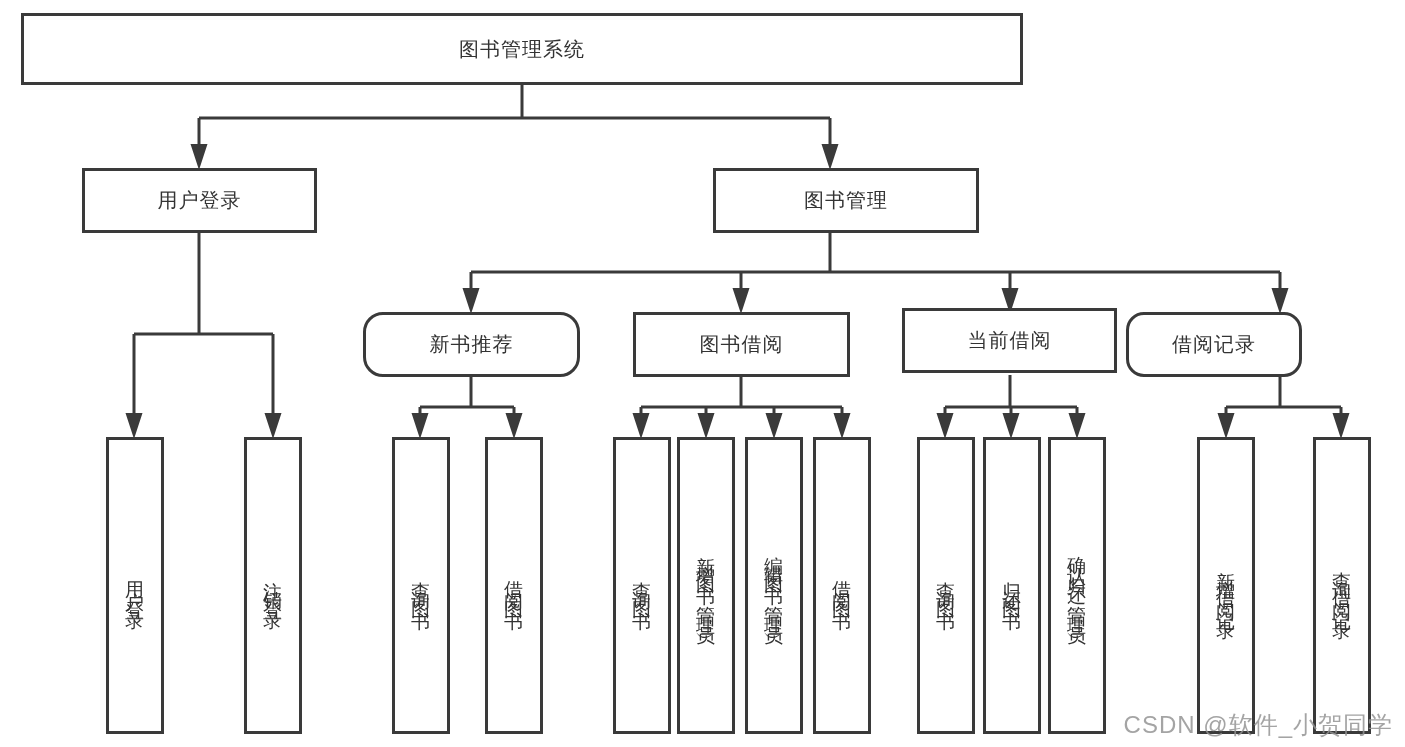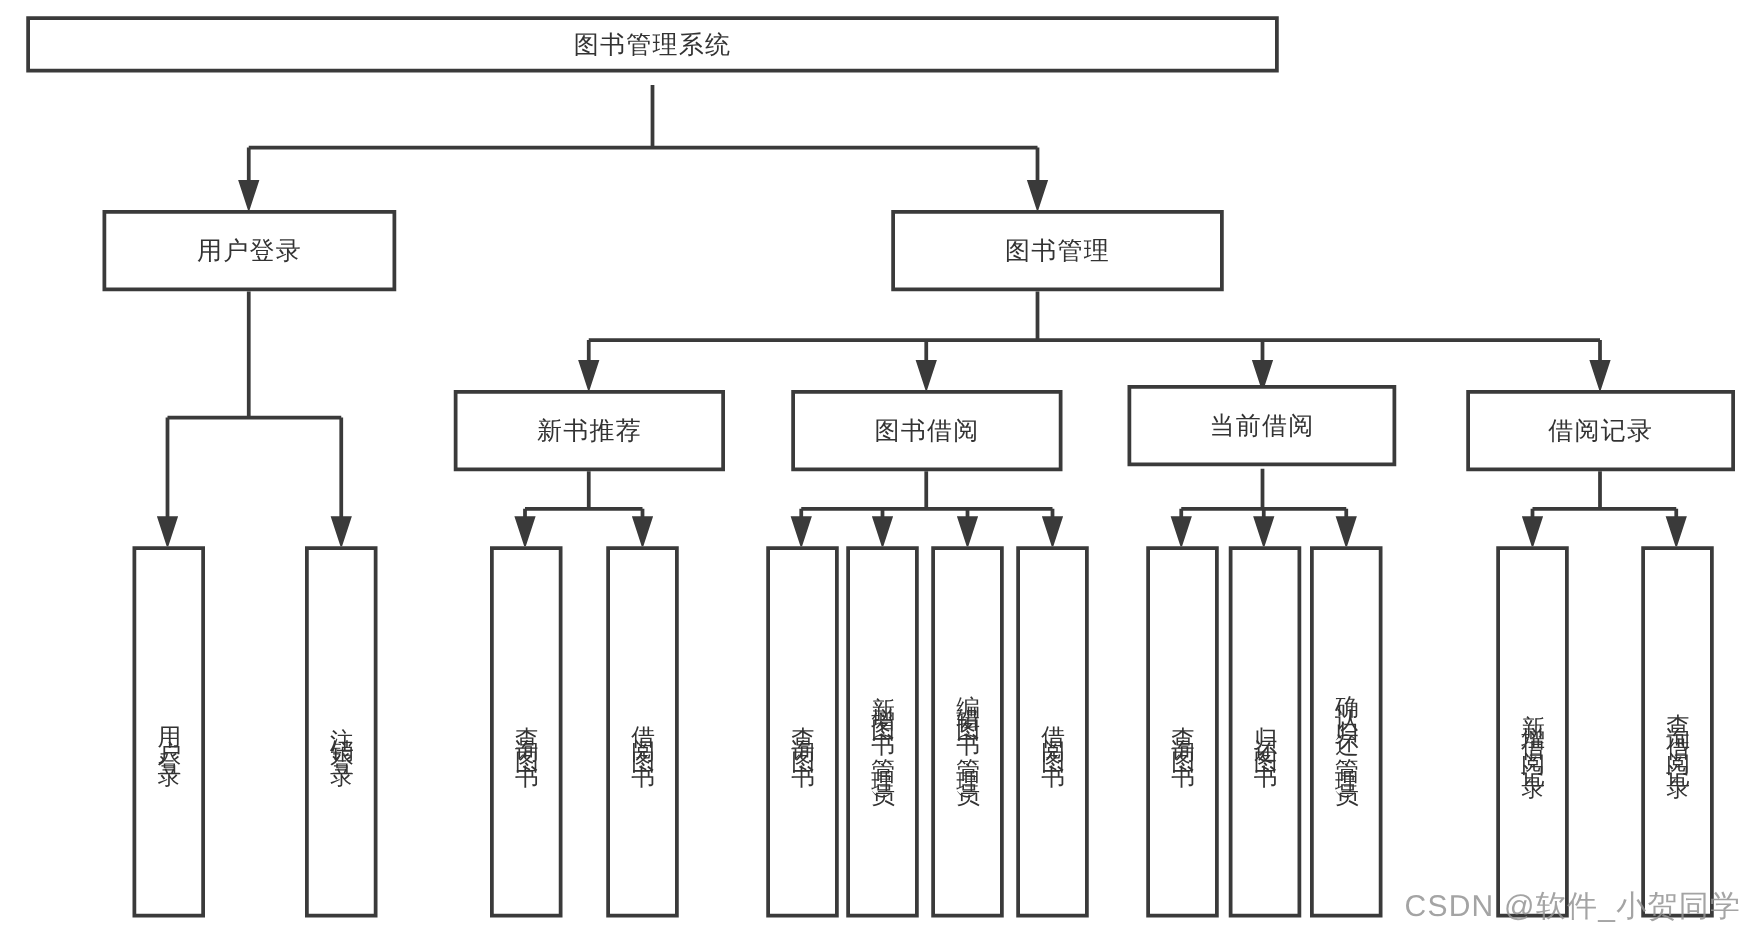--- a/index.html
+++ b/index.html
@@ -95,41 +95,41 @@
              M697.5,413 L714.5,413 L706,439 Z
              M765.5,413 L782.5,413 L774,439 Z
              M833.5,413 L850.5,413 L842,439 Z
              M936.5,413 L953.5,413 L945,439 Z
              M1002.5,413 L1019.5,413 L1011,439 Z
              M1068.5,413 L1085.5,413 L1077,439 Z
              M1217.5,413 L1234.5,413 L1226,439 Z
              M1332.5,413 L1349.5,413 L1341,439 Z"></path>
   </svg>
 
-  <div class="hbox" style="left:21px; top:13px; width:1002px; height:45px;">
+  <div class="hbox" style="left:21px; top:13px; width:1002px; height:72px;">
     <span>图书管理系统</span>
   </div>
 
   <div class="hbox" style="left:82px; top:168px; width:235px; height:65px;">
     <span>用户登录</span>
   </div>
   <div class="hbox" style="left:713px; top:168px; width:266px; height:65px;">
     <span>图书管理</span>
   </div>
 
-  <div class="hbox" style="left:363px; top:312px; width:217px; height:65px;">
+  <div class="hbox" style="left:363px; top:312px; width:217px; height:65px;border-radius:20px;">
     <span>新书推荐</span>
   </div>
   <div class="hbox" style="left:633px; top:312px; width:217px; height:65px;">
     <span>图书借阅</span>
   </div>
   <div class="hbox" style="left:902px; top:308px; width:215px; height:65px;justify-content:center;">
     <span>当前借阅</span>
   </div>
-  <div class="hbox" style="left:1173px; top:312px; width:215px; height:65px;">
+  <div class="hbox" style="left:1126px; top:312px; width:176px; height:65px;border-radius:18px;">
     <span>借阅记录</span>
   </div>
 
   <div class="vbox" style="left:106px;">
     <span class="vtext">用户登录</span>
   </div>
   <div class="vbox" style="left:244px;">
     <span class="vtext">注销登录</span>
   </div>
 

